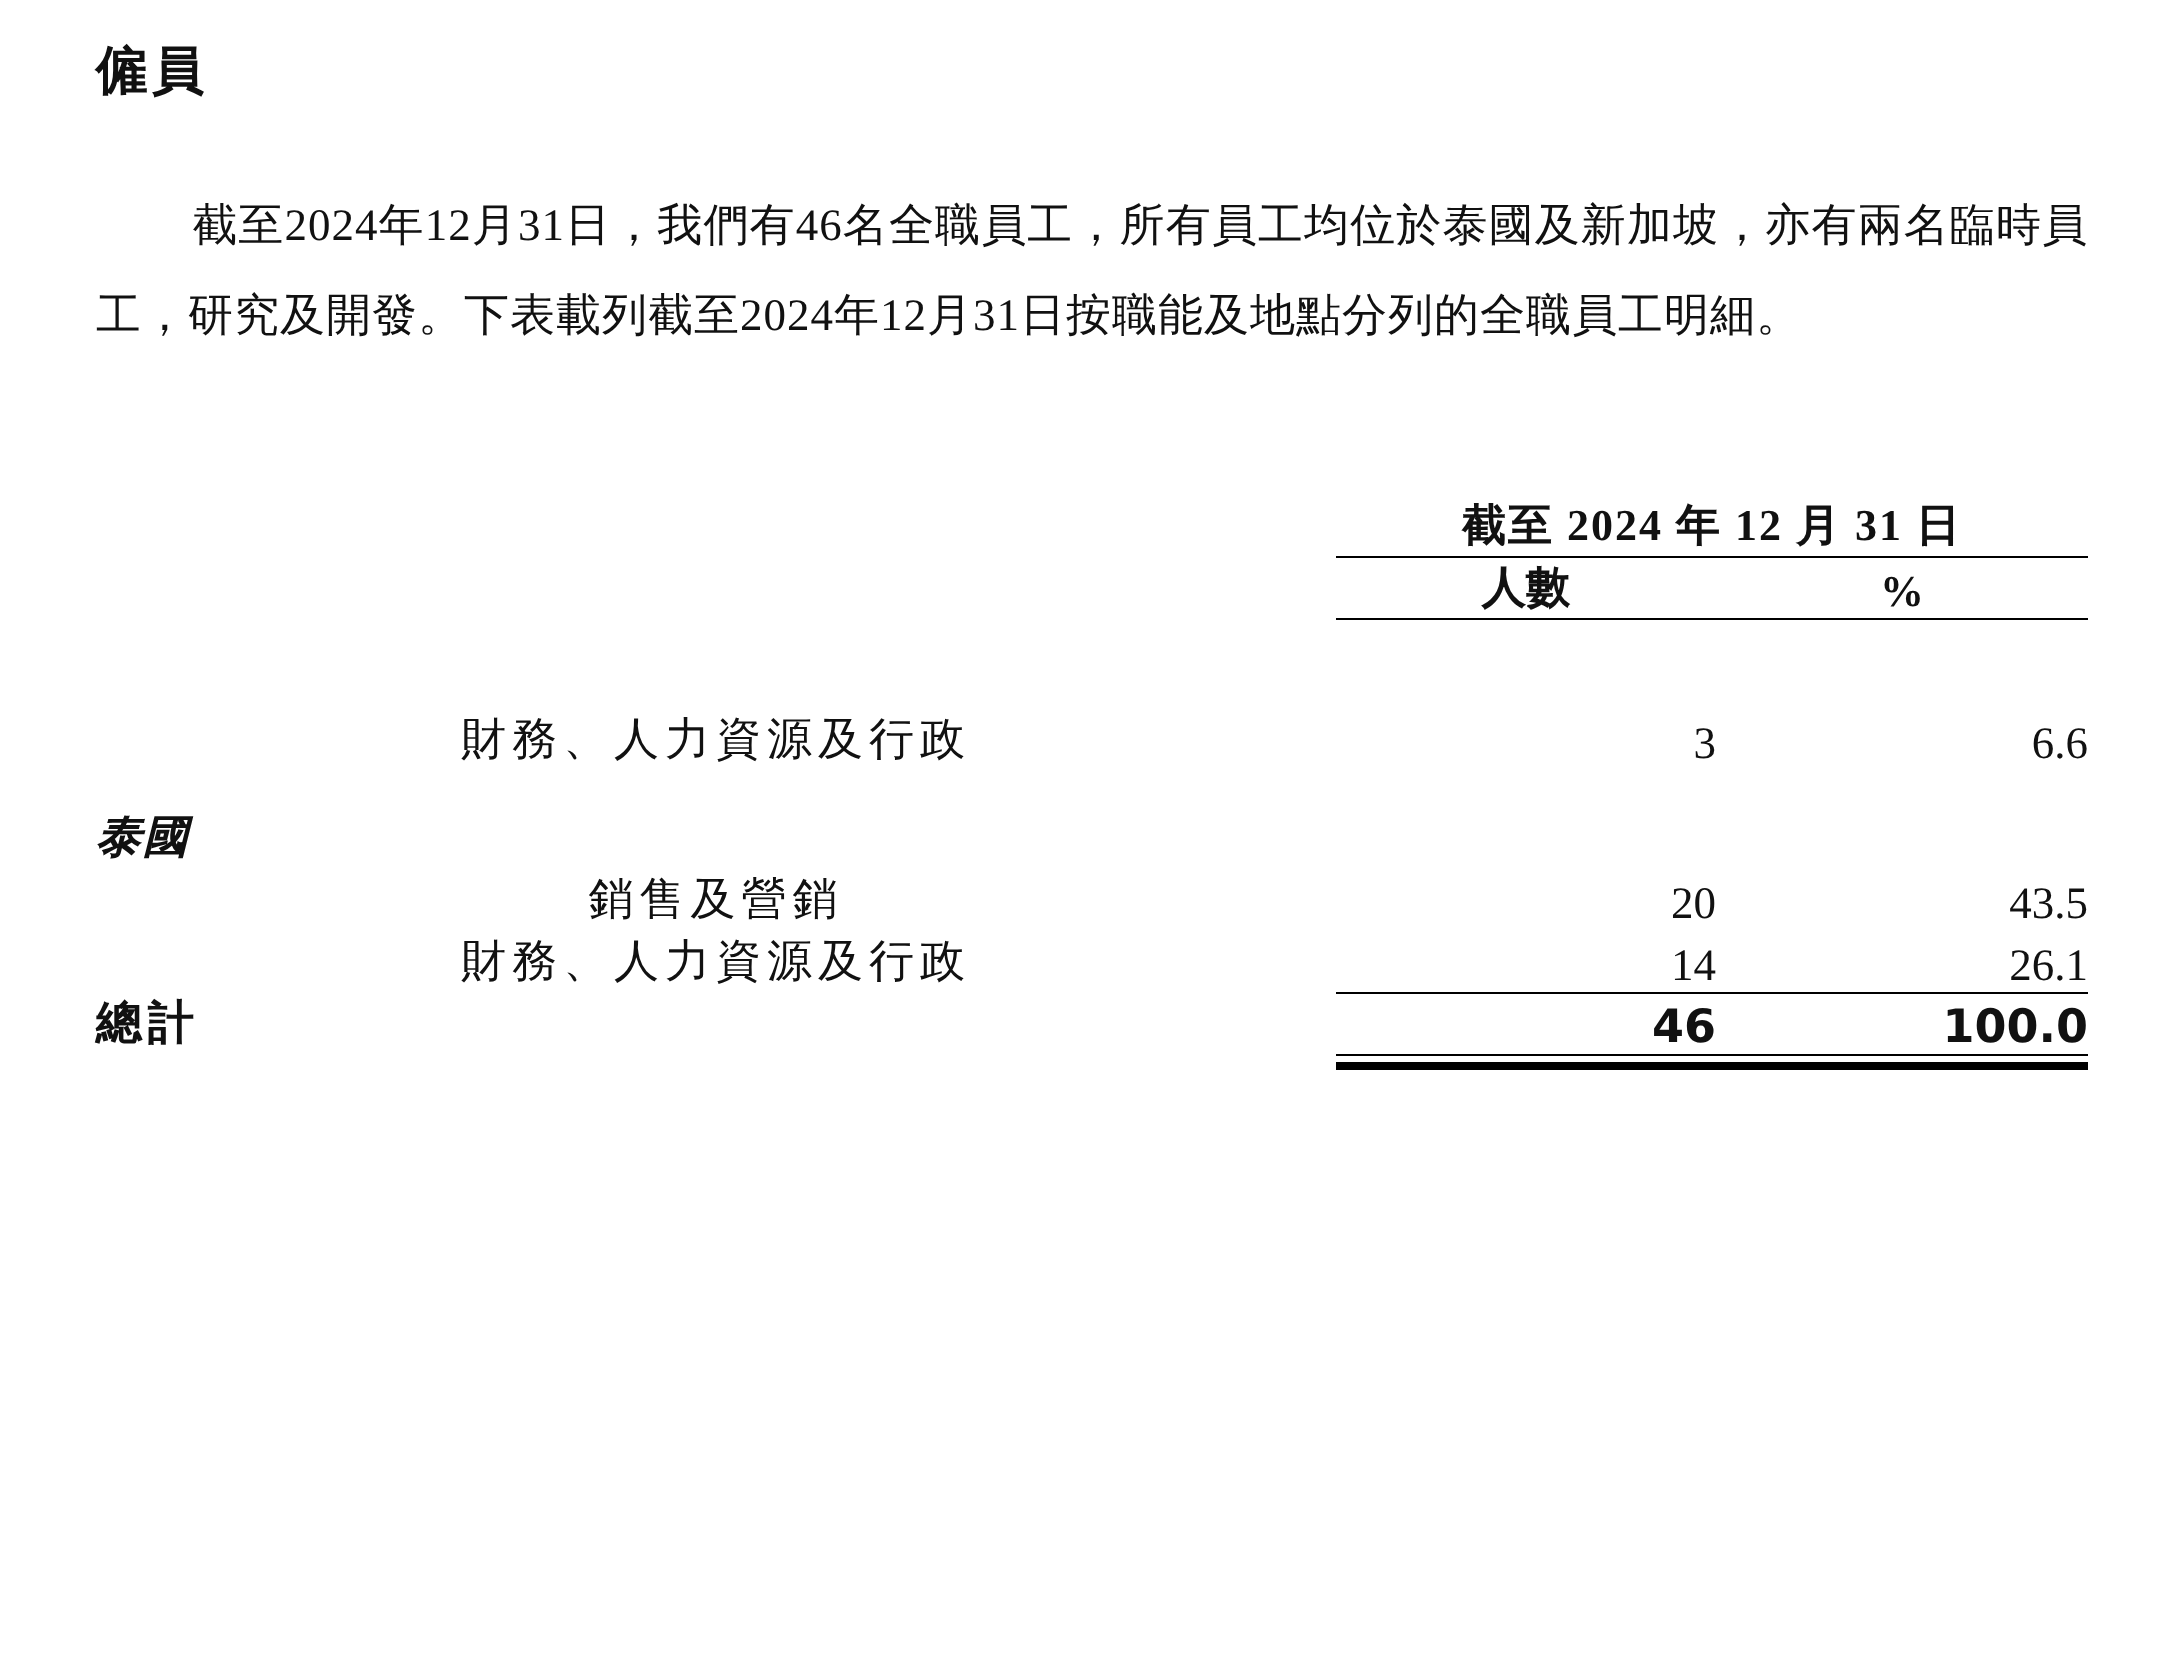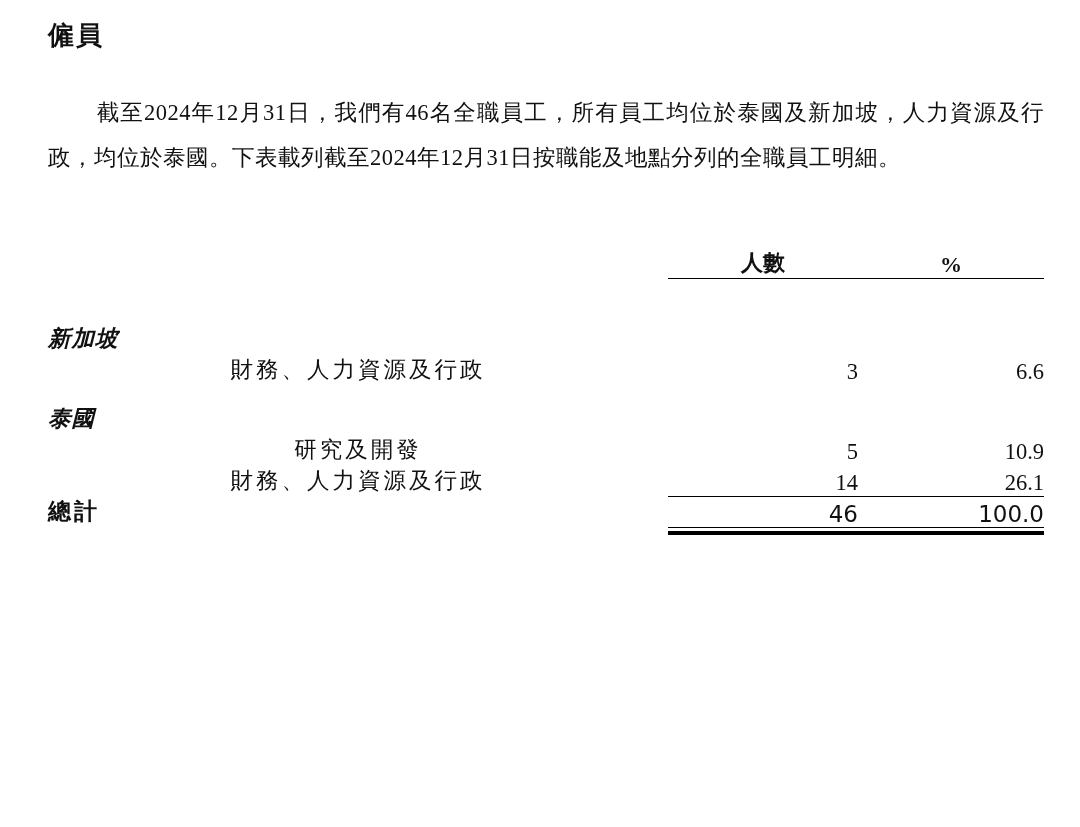--- a/index.html
+++ b/index.html
@@ -109,21 +109,21 @@
   }
   .total-label {
     font-weight: bold;
     font-size: 23px;
     letter-spacing: 3px;
     padding-top: 26px;
     font-family: "DejaVu Sans", "Liberation Sans", sans-serif;
   }
   .total-val {
     text-align: right;
-    font-weight: normal;
+    font-weight: bold;
     font-size: 23px;
     padding-top: 26px;
     padding-bottom: 4px;
     border-bottom: 1.6px solid #000;
     font-family: "DejaVu Sans", "Liberation Sans", sans-serif;
   }
   .double-rule td {
     height: 5px;
   }
   .double-rule .rule {
@@ -133,67 +133,66 @@
   }
   .gap-row td { height: 18px; }
 </style>
 </head>
 <body>
 
 <div class="page">
 
   <div class="section-heading">僱員</div>
 
-  <div class="body-text"><span class="indent"></span><span>截至2024年12月31日，我們有46名全職員工，所有員工均位於泰國及新加坡，人力資源及行政，均位於泰國。下表載列截至2024年12月31日按職能及地點分列的全職員工明細。</span></div>
+  <div class="body-text"><span class="indent"></span><span>截至2024年12月31日，我們有46名全職員工，所有員工均位於泰國及新加坡，亦有兩名臨時員工，研究及開發。下表載列截至2024年12月31日按職能及地點分列的全職員工明細。</span></div>
 
   <table class="emp-table">
     <colgroup>
       <col class="col-label">
       <col class="col-num">
       <col class="col-pct">
     </colgroup>
     <tbody>
       <tr>
         <td class="pad-left-cell"></td>
+        <td class="hdr-span" colspan="2">截至 2024 年 12 月 31 日</td>
+      </tr>
+      <tr>
+        <td class="pad-left-cell"></td>
         <td class="hdr-sub">人數</td>
         <td class="hdr-sub">%</td>
       </tr>
 
       <tr class="spacer-row">
           <td></td>
           <td></td>
           <td></td>
         </tr>
 
-      <tr>
-        <td class="group-title">新加坡</td>
-        <td></td>
-        <td></td>
-      </tr>
       <tr>
         <td class="row-label">財務、人力資源及行政</td>
         <td class="row-val">3</td>
         <td class="row-val">6.6</td>
       </tr>
 
       <tr class="gap-row">
           <td></td>
           <td></td>
           <td></td>
         </tr>
 
       <tr>
         <td class="group-title">泰國</td>
         <td></td>
         <td></td>
       </tr>
       <tr>
-        <td class="row-label">研究及開發</td>
-        <td class="row-val">5</td>
-        <td class="row-val">10.9</td>
+        <td class="row-label">銷售及營銷</td>
+        <td class="row-val">20</td>
+        <td class="row-val">43.5</td>
       </tr>
       <tr>
         <td class="row-label">財務、人力資源及行政</td>
         <td class="row-val underline-cell">14</td>
         <td class="row-val underline-cell">26.1</td>
       </tr>
 
       <tr>
         <td class="total-label">總計</td>
         <td class="total-val">46</td>

